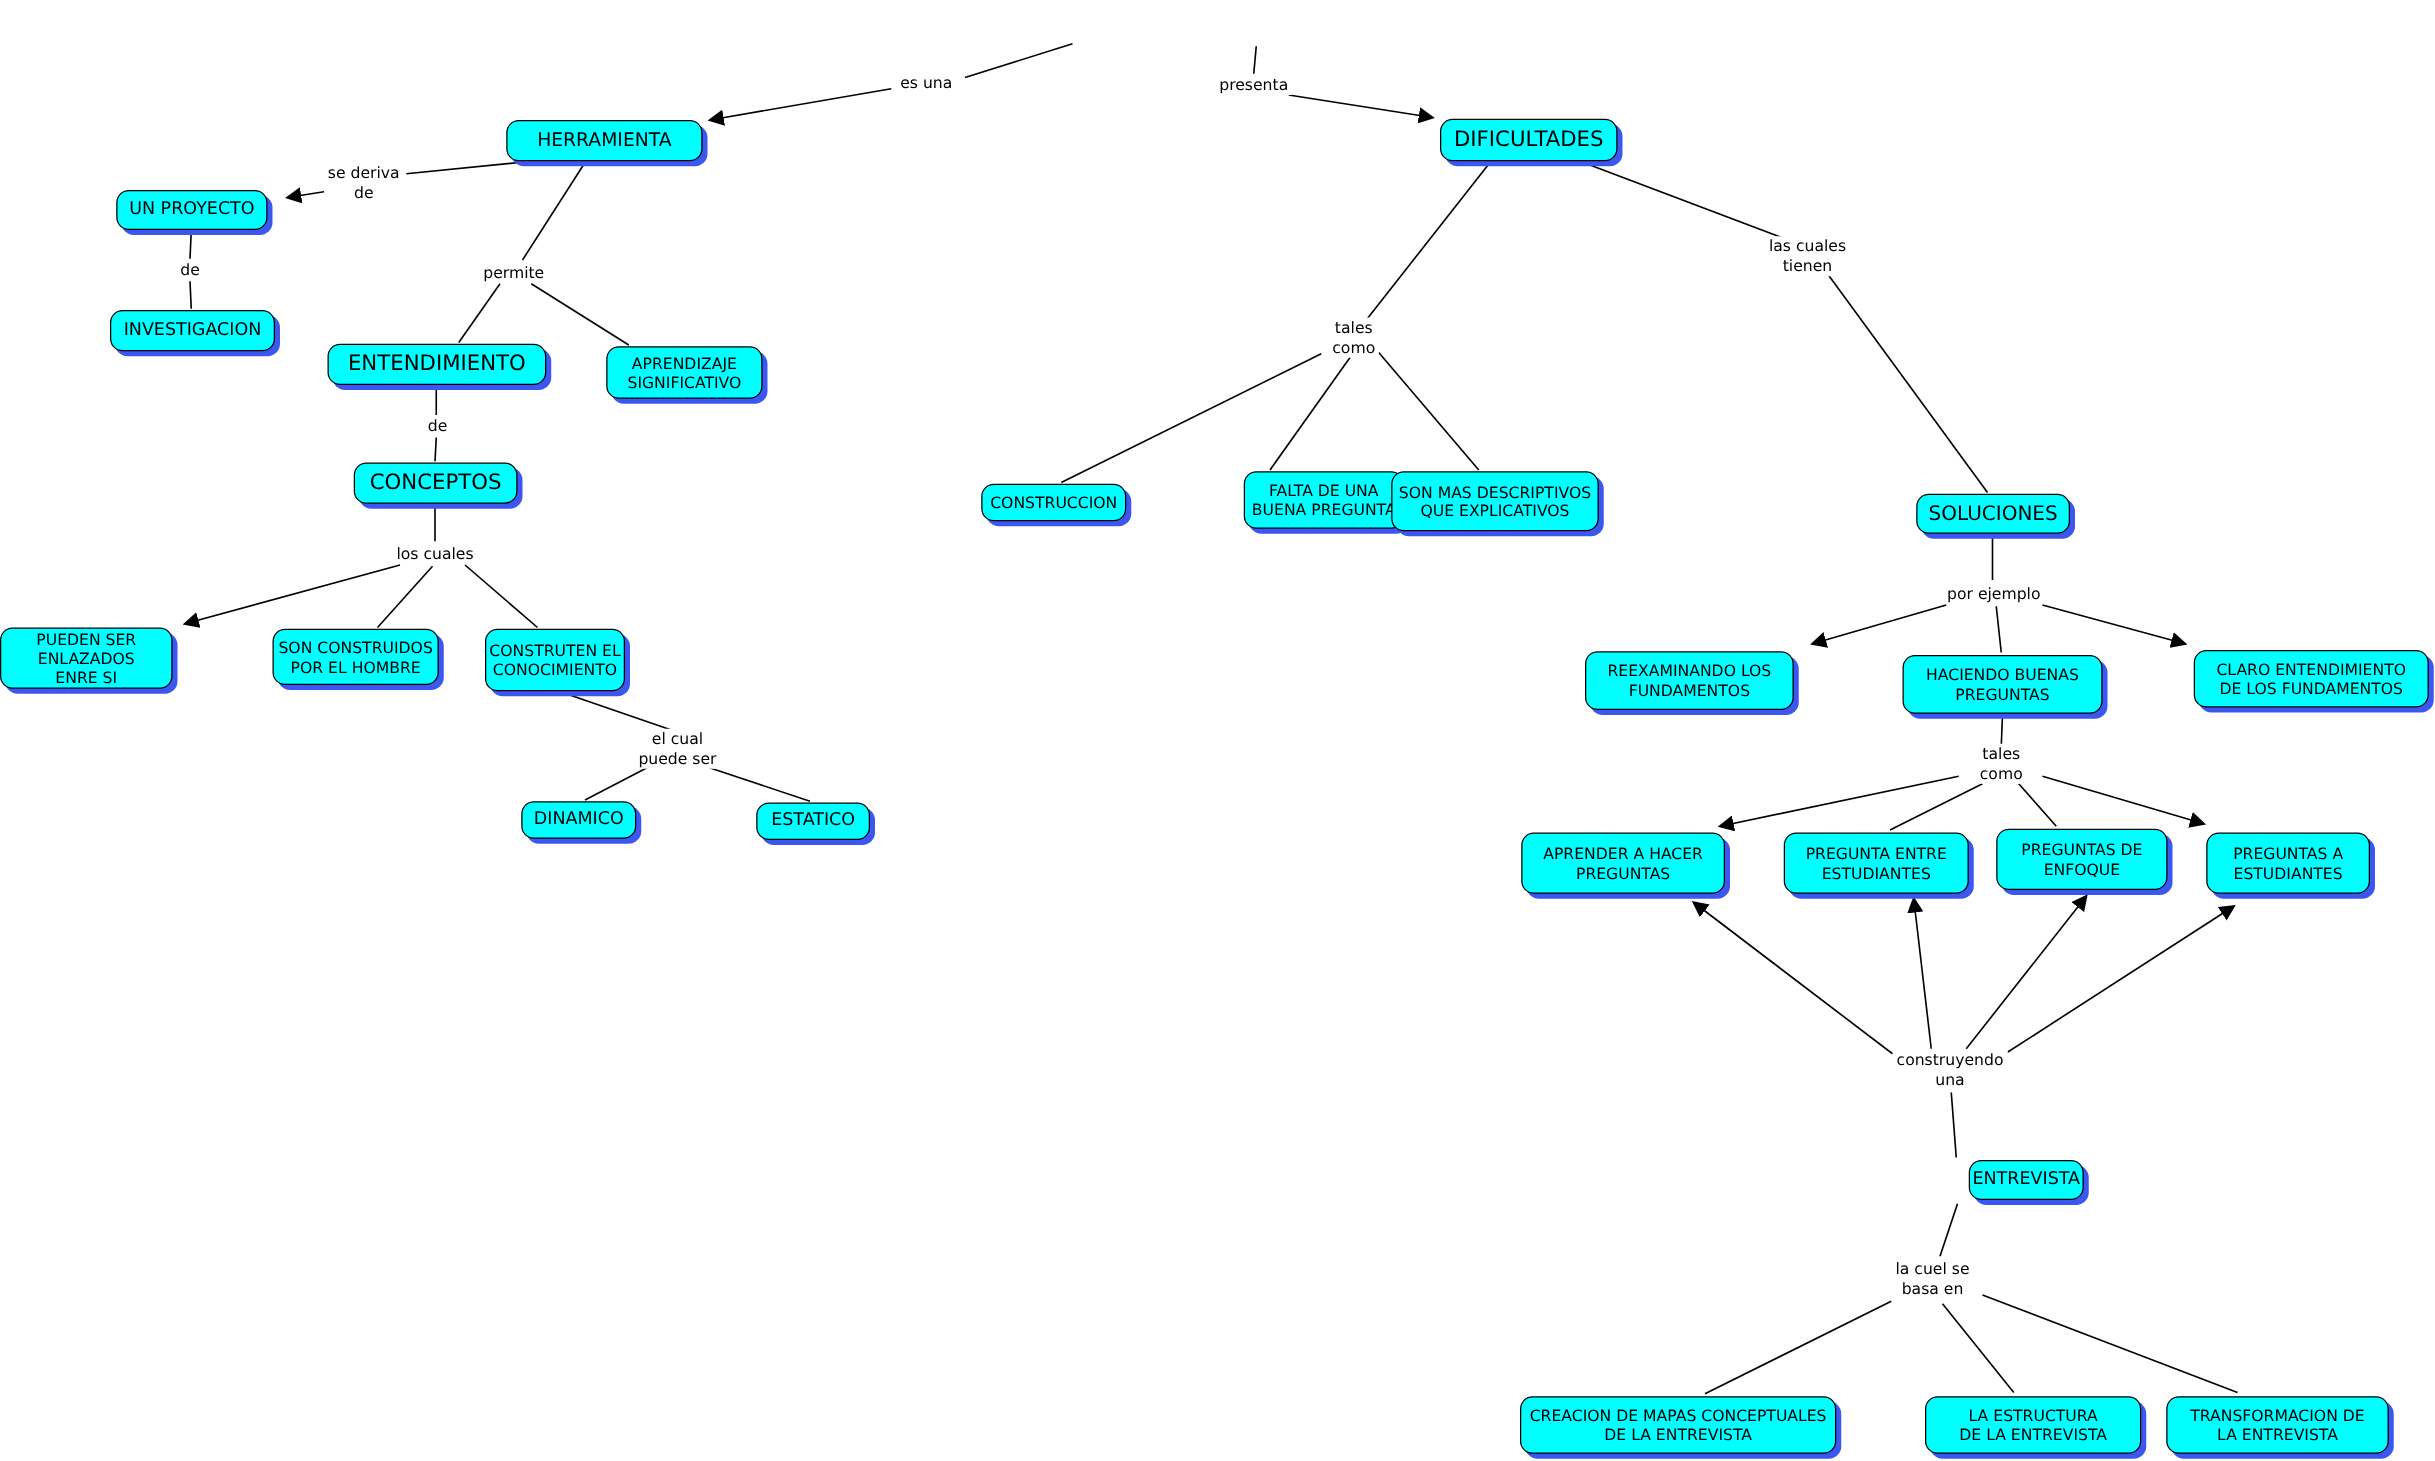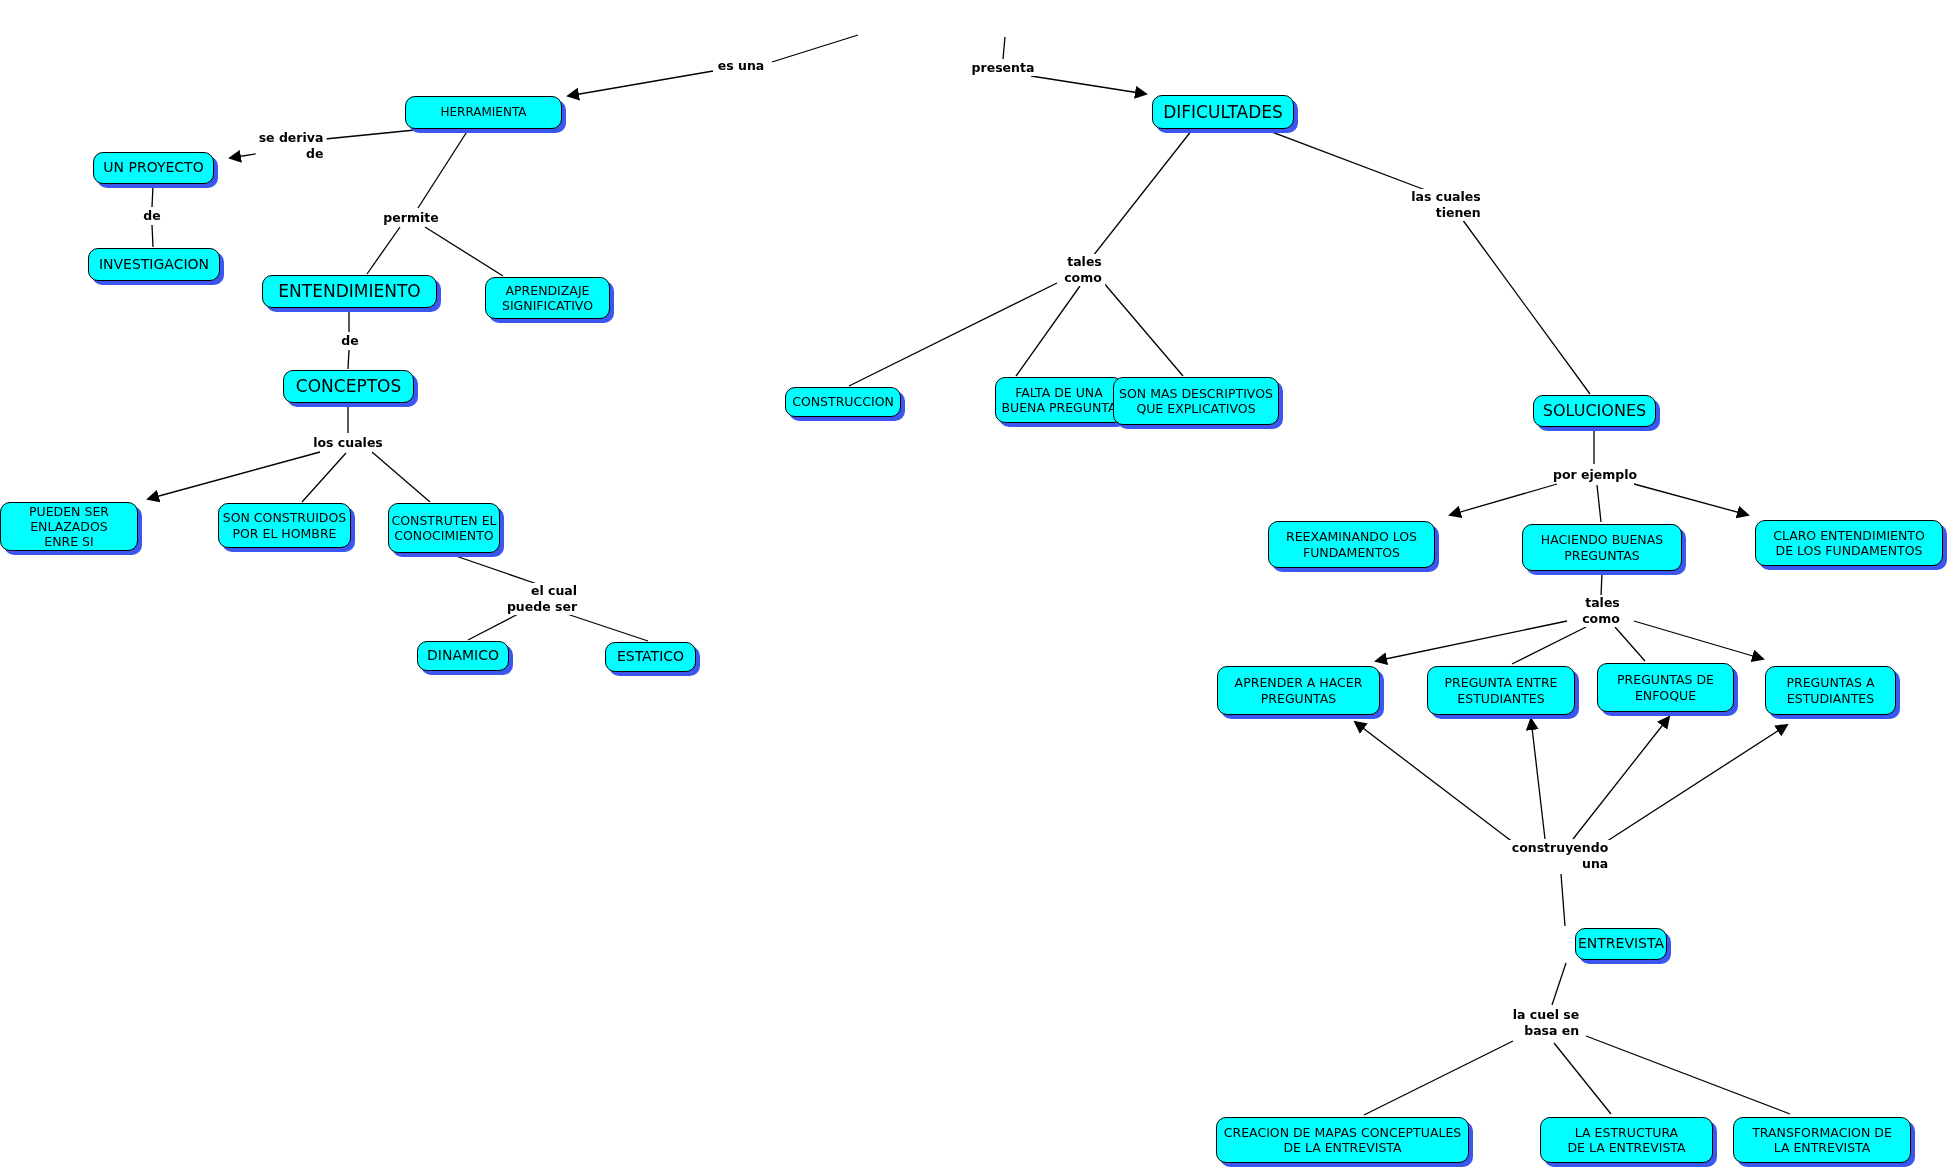--- a/index.html
+++ b/index.html
@@ -1,22 +1,22 @@
 <!DOCTYPE html>
 <html style="--background: #ffffff; --node-fill: #00ffff; --node-border: #000000; --node-shadow: #3b57f0; --line: #000000;"><head>
 <meta charset="utf-8">
 <style>
   html,body{margin:0;padding:0;background:#fff;}
   body{font-family:"DejaVu Sans","Liberation Sans",sans-serif;color:#000;}
   #canvas{position:relative;width:1948px;height:1169px;background:var(--background,#fff);overflow:hidden;}
   #edges{position:absolute;left:0;top:0;z-index:1;}
   .llabel{
     position:absolute;z-index:2;transform:translate(-50%,-50%);
-    background:var(--background,#fff);white-space:pre-line;text-align:right;
-    font-size:12.5px;line-height:1.28;padding:0 3px;font-weight:bold;
+    background:var(--background,#fff);white-space:pre-line;text-align:center;
+    font-size:12.5px;line-height:1.28;padding:0 3px;
   }
   .node{
     position:absolute;z-index:3;box-sizing:border-box;
     background:var(--node-fill,#00ffff);
     border:1.6px solid var(--node-border,#000);
     border-radius:10px;
     box-shadow:4px 4px 0 var(--node-shadow,#3b57f0);
     display:flex;align-items:center;justify-content:center;
     text-align:center;white-space:pre-line;
     font-size:12.5px;line-height:1.22;padding:1px 2px;
@@ -95,21 +95,21 @@
   <div class="llabel" style="left:1446px;top:205px">las cuales
 tienen</div>
   <div class="llabel" style="left:1595px;top:475px">por ejemplo</div>
   <div class="llabel" style="left:1601px;top:611px">tales
 como</div>
   <div class="llabel" style="left:1560px;top:856px">construyendo
 una</div>
   <div class="llabel" style="left:1546px;top:1023px">la cuel se
 basa en</div>
 
-  <div class="node" style="left:405px;top:96px;width:157px;height:33px;font-size:12px">HERRAMIENTA</div>
+  <div class="node" style="left:405px;top:96px;width:157px;height:33px;font-size:15px">HERRAMIENTA</div>
   <div class="node" style="left:93px;top:152px;width:121px;height:32px;font-size:14px">UN PROYECTO</div>
   <div class="node" style="left:88px;top:248px;width:132px;height:33px;font-size:14px">INVESTIGACION</div>
   <div class="node" style="left:262px;top:275px;width:175px;height:33px;font-size:17px">ENTENDIMIENTO</div>
   <div class="node" style="left:485px;top:277px;width:125px;height:42px">APRENDIZAJE
 SIGNIFICATIVO</div>
   <div class="node" style="left:283px;top:370px;width:131px;height:33px;font-size:17px">CONCEPTOS</div>
   <div class="node" style="left:0px;top:502px;width:138px;height:49px">PUEDEN SER ENLAZADOS
 ENRE SI</div>
   <div class="node" style="left:218px;top:503px;width:133px;height:45px">SON CONSTRUIDOS
 POR EL HOMBRE</div>

